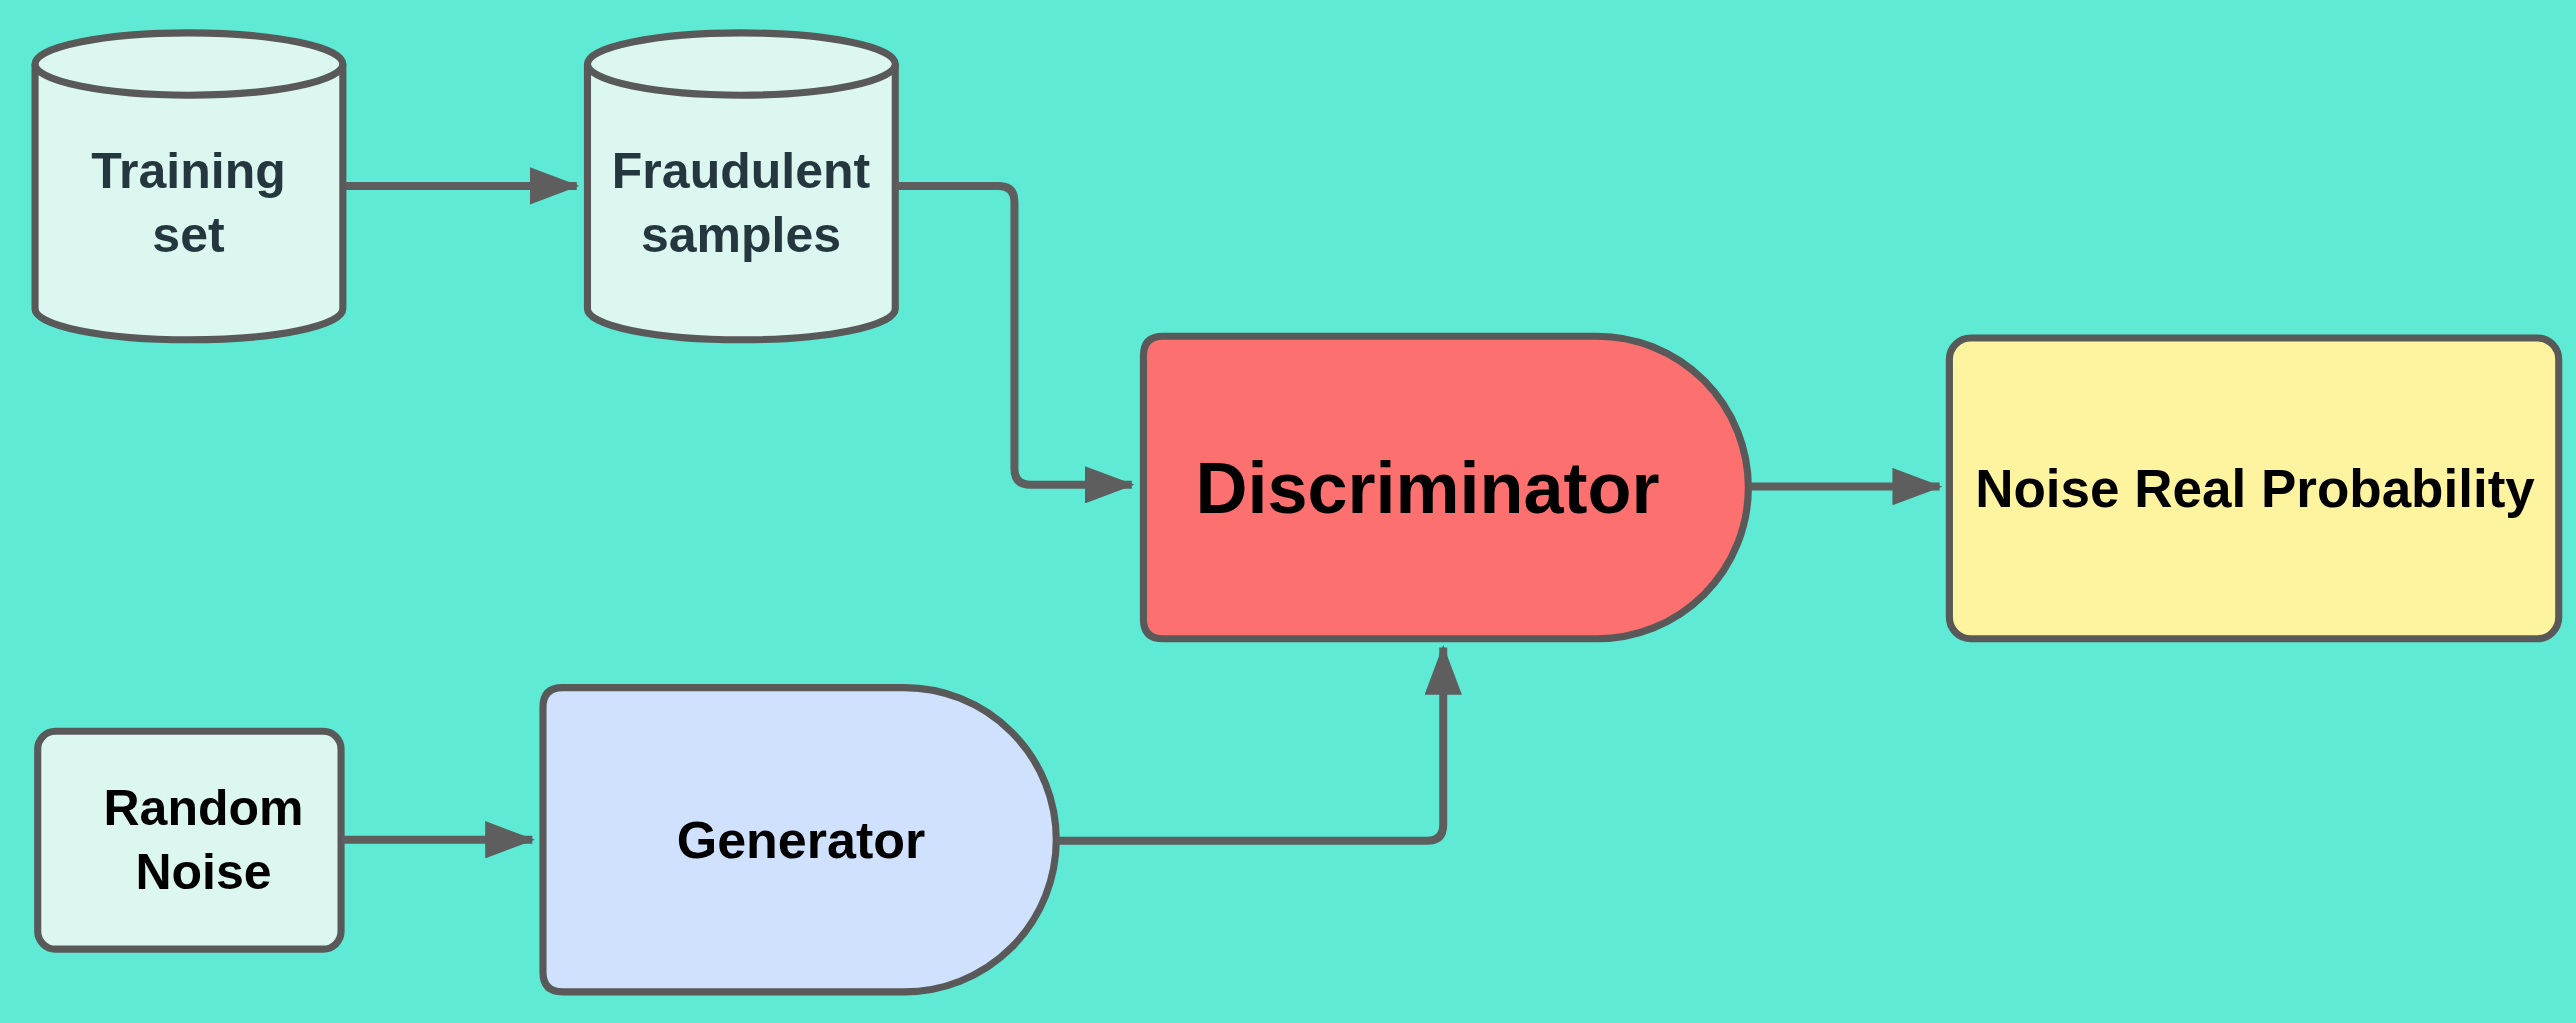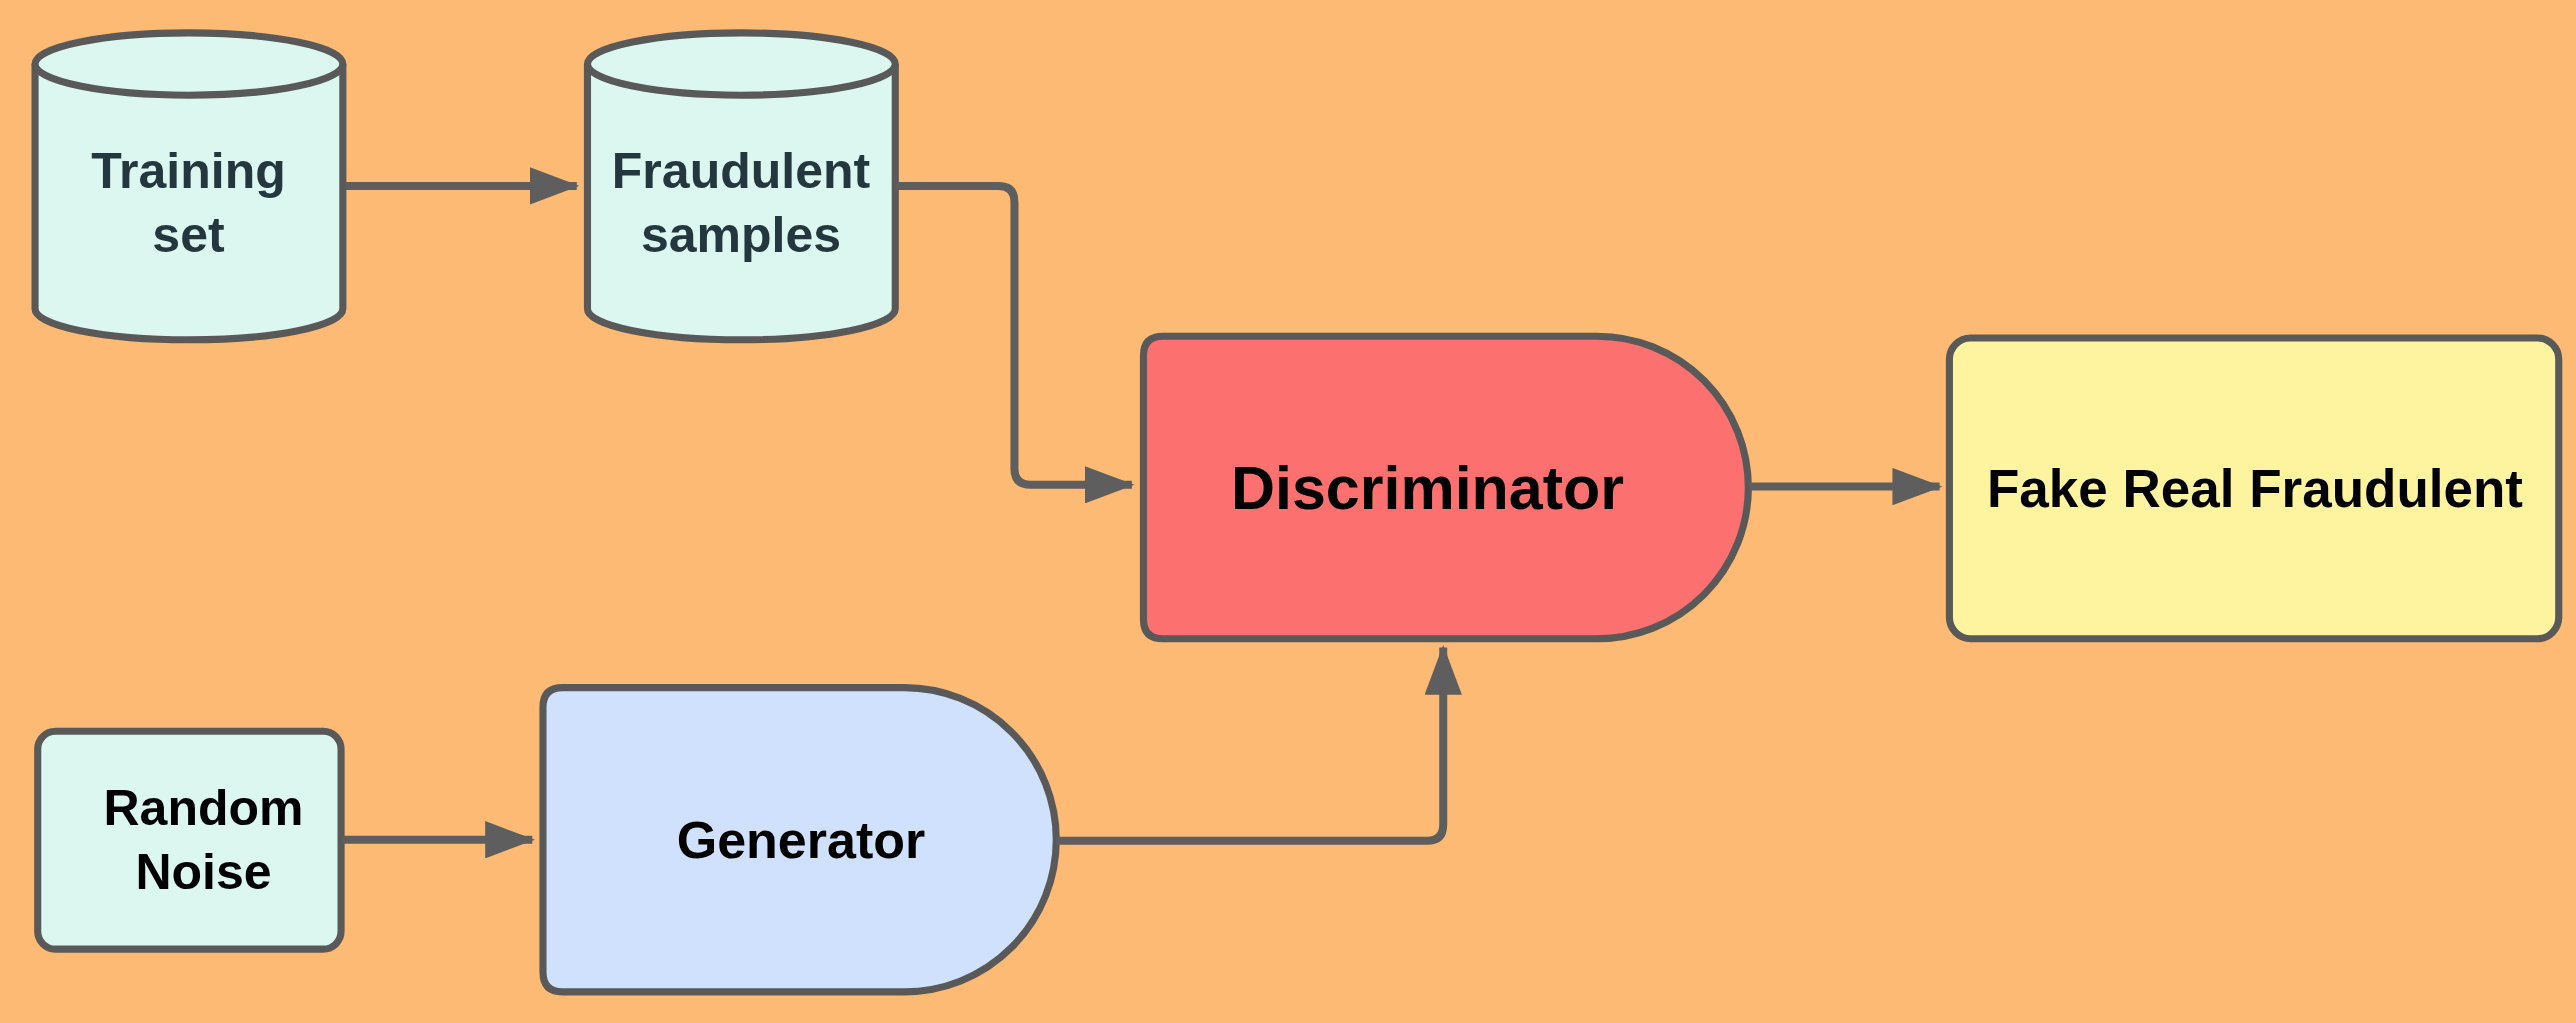--- a/index.html
+++ b/index.html
@@ -4,21 +4,21 @@
 <style>
   html, body {
     margin: 0;
     padding: 0;
     background: #ffffff;
   }
   .canvas {
     position: relative;
     width: 2576px;
     height: 1023px;
-    background: #fdba74;
+    background: #5eead4;
     font-family: "Liberation Sans", sans-serif;
     overflow: hidden;
   }
   .canvas svg.diagram-layer {
     position: absolute;
     left: 0;
     top: 0;
   }
   .node-label {
     position: absolute;
@@ -26,21 +26,21 @@
     align-items: center;
     justify-content: center;
     text-align: center;
     font-weight: 700;
     color: #000000;
     pointer-events: none;
   }
   .lbl-sm   { font-size: 50px; line-height: 64px; }
   .lbl-md   { font-size: 53px; line-height: 62px; white-space: nowrap; }
   .lbl-lg   { font-size: 52px; line-height: 66px; white-space: nowrap; }
-  .lbl-xl   { font-size: 61px; line-height: 68px; white-space: nowrap; }
+  .lbl-xl   { font-size: 72px; line-height: 68px; white-space: nowrap; }
 
   
   .training-label     { left: 55px;   top: 132px; width: 267px; height: 142px; }
   .extract-label      { left: 363px;  top: 93px; width: 214px; height: 59px;  font-size: 52px; }
   .fraudulent-label   { left: 603px;  top: 132px; width: 276px; height: 142px; }
   .discriminator-label{ left: 1143px; top: 336px; width: 569px; height: 303px; }
   .fake-real-label    { left: 1950px; top: 338px; width: 610px; height: 301px; }
   .random-noise-label { left: 79px;   top: 769px; width: 249px; height: 142px; }
   .generator-label    { left: 543px;  top: 688px; width: 516px; height: 304px; }
 </style>
@@ -87,20 +87,20 @@
     <path d="M 1187 945 H 1604 Q 1622 945 1622 927 V 728" fill="none" stroke-width="9" marker-end="url(#arrowhead)" stroke="#5e5e5e"></path>
   </svg>
 
   <div class="node-label lbl-sm training-label" style="color: rgb(36, 54, 62);">Training set</div>
 
 
   <div class="node-label lbl-sm fraudulent-label" style="color: rgb(36, 54, 62);">Fraudulent samples</div>
 
   <div class="node-label lbl-xl discriminator-label" style="color: rgb(0, 0, 0);">Discriminator</div>
 
-  <div class="node-label lbl-md fake-real-label" style="color: rgb(0, 0, 0);">Fake Real Fraudulent</div>
+  <div class="node-label lbl-md fake-real-label" style="color: rgb(0, 0, 0);">Noise Real Probability</div>
 
   <div class="node-label lbl-sm random-noise-label" style="color: rgb(0, 0, 0);">Random Noise</div>
 
   <div class="node-label lbl-lg generator-label" style="color: rgb(0, 0, 0);">Generator</div>
 
 </div>
 
 
 </body></html>

